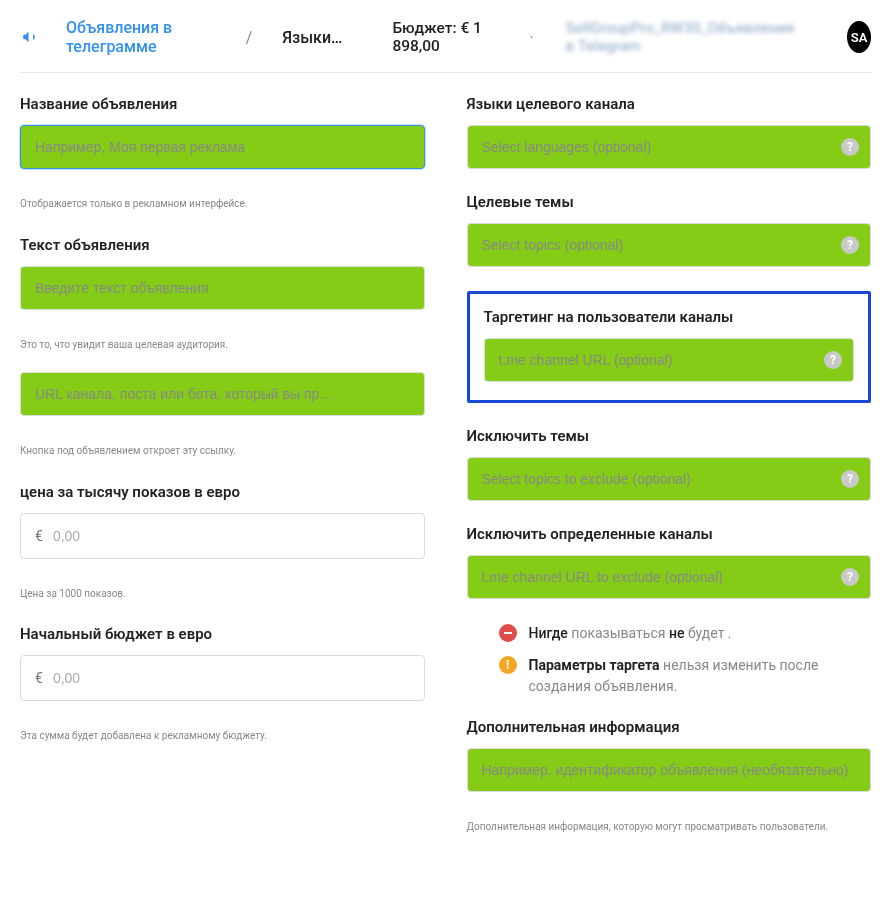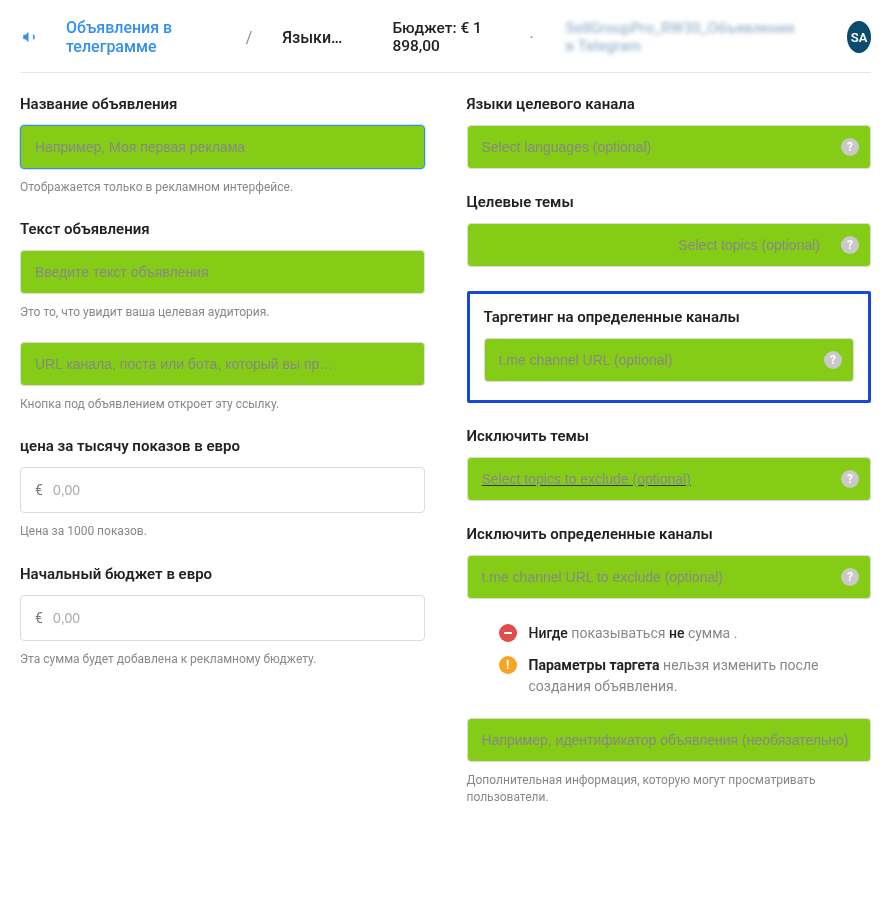--- a/index.html
+++ b/index.html
@@ -49,21 +49,21 @@
   color: #9fb7cf;
   filter: blur(2.2px);
   font-size: 15px;
   font-weight:500;
 }
 .spacer { flex: 1; }
 .avatar {
   width: 32px;
   height: 32px;
   border-radius: 50%;
-  background: #0c4a6e;
+  background: #000000;
   color: #fff;
   font-weight: 600;
   font-size: 13px;
   display: flex;
   align-items: center;
   justify-content: center;
 }
 .cols {
   display: flex;
   gap: 42px;
@@ -107,23 +107,23 @@
   border-radius: 50%;
   background: #c9c9c9;
   color: #fff;
   font-size: 12px;
   font-weight: 700;
   display: flex;
   align-items: center;
   justify-content: center;
 }
 .helper {
-  font-size: 12px;
+  font-size: 10px;
   color: #888;
-  margin-top: 10px;
+  margin-top: 28px;
   line-height: 1.45;
 }
 .currency-row {
   display: flex;
   align-items: center;
   border: 1px solid #dcdcdc;
   border-radius: 4px;
   padding: 0 14px;
   height: 46px;
 }
@@ -241,69 +241,70 @@
       <label class="field-label">Языки целевого канала</label>
       <div class="input-icon-row">
         <input class="input" style="padding-right: 38px;" placeholder="Select languages (optional)">
         <span class="help-icon">?</span>
       </div>
     </div>
 
     <div class="field">
       <label class="field-label">Целевые темы</label>
       <div class="input-icon-row">
-        <input class="input" style="padding-right: 50px; text-align: right;" placeholder="Select topics (optional)">
+        <input class="input" style="padding-right: 38px;" placeholder="Select topics (optional)">
         <span class="help-icon">?</span>
       </div>
     </div>
 
     <div class="highlight-box">
       <div class="field">
-        <label class="field-label">Таргетинг на определенные каналы</label>
+        <label class="field-label">Таргетинг на пользователи каналы</label>
         <div class="input-icon-row">
           <input class="input" style="padding-right: 38px;" placeholder="t.me channel URL (optional)">
           <span class="help-icon">?</span>
         </div>
       </div>
     </div>
 
     <div class="field">
       <label class="field-label">Исключить темы</label>
       <div class="input-icon-row">
-        <input class="input" style="padding-right: 38px; text-decoration: underline;" placeholder="Select topics to exclude (optional)">
+        <input class="input" style="padding-right: 38px;" placeholder="Select topics to exclude (optional)">
         <span class="help-icon">?</span>
       </div>
     </div>
 
     <div class="field">
       <label class="field-label">Исключить определенные каналы</label>
       <div class="input-icon-row">
         <input class="input" style="padding-right: 38px;" placeholder="t.me channel URL to exclude (optional)">
         <span class="help-icon">?</span>
       </div>
     </div>
 
     <div class="notices">
       <div class="notice">
         <span class="notice-icon red">
           <svg width="10" height="10" viewBox="0 0 10 10">
               <rect x="1" y="4" width="8" height="2" fill="#fff"></rect>
             </svg>
         </span>
         <span class="notice-text">
-          <span class="em">Нигде </span><span>показываться </span><span class="em">не </span><span>сумма .</span>
+          <span class="em">Нигде </span><span>показываться </span><span class="em">не </span><span>будет .</span>
         </span>
       </div>
       <div class="notice">
         <span class="notice-icon orange">!</span>
         <span class="notice-text">
           <span class="emb">Параметры таргета </span><span>нельзя изменить после создания объявления.</span>
         </span>
       </div>
     </div>
 
     <div class="field">
+      <label class="field-label">Дополнительная информация</label>
       <input class="input" placeholder="Например, идентификатор объявления (необязательно)" style="">
       <div class="helper">Дополнительная информация, которую могут просматривать пользователи.</div>
     </div>
 
   </div>
 </div>
 
 </body></html>

